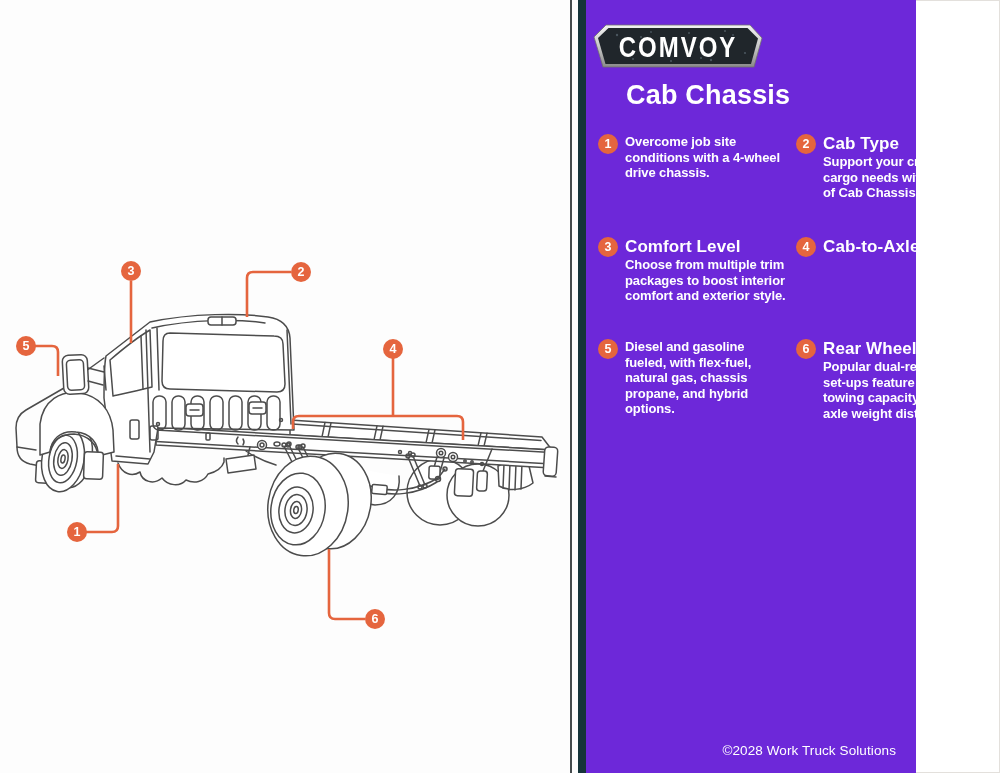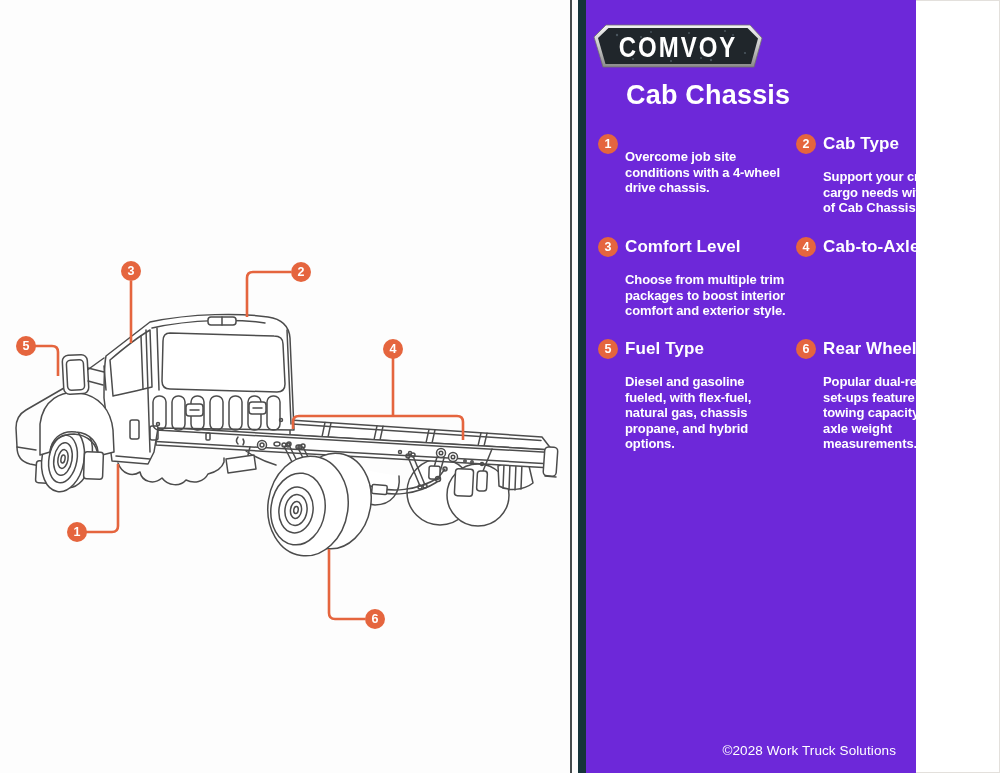--- a/index.html
+++ b/index.html
@@ -17,21 +17,21 @@
   .divider-strip{position:absolute;left:578px;top:0;width:8px;height:773px;background:#16343A;}
   
   .panel{position:absolute;left:586px;top:0;width:330px;height:773px;background:#6d28d9;color:#fff;}
   .logo{position:absolute;left:7px;top:23px;width:170px;height:48px;}
   .panel-title{position:absolute;left:7px;top:80px;font-size:27px;font-weight:700;letter-spacing:.2px;margin-left:33px;}
   .item{position:absolute;padding-left:27px;width:200px;}
   .item .num{position:absolute;left:0;top:0;width:20px;height:20px;border-radius:50%;
              background:#E5653E;color:#fff;font-weight:700;font-size:12.5px;
              display:flex;align-items:center;justify-content:center;line-height:1;}
   .item h3{margin:0;font-size:17px;line-height:20px;font-weight:700;letter-spacing:.1px;}
-  .item p{margin:15px 0 0 0;width:164px;font-size:13px;line-height:15.6px;font-weight:700;letter-spacing:-.1px;}
+  .item p{margin:0 0 0 0;width:164px;font-size:13px;line-height:15.6px;font-weight:700;letter-spacing:-.1px;}
   .copyright{position:absolute;right:20px;top:743px;font-size:13.5px;font-weight:500;letter-spacing:.1px;}
 </style>
 </head>
 <body>
 
 <div class="page">
 
   <div class="diagram">
     <svg width="580" height="773" viewBox="0 0 580 773">
       <g stroke="#4C4C4C" stroke-width="1.5" fill="none" stroke-linecap="round" stroke-linejoin="round">
@@ -234,25 +234,24 @@
       <span class="num">3</span>
       <h3>Comfort Level</h3>
       <p>Choose from multiple trim packages to boost interior comfort and exterior style.</p>
     </div>
     <div class="item" style="left:210px;top:237px;">
       <span class="num">4</span>
       <h3>Cab-to-Axle</h3>
     </div>
     <div class="item" style="left:12px;top:339px;">
       <span class="num">5</span>
-      <h3>Fuel Type</h3>
       <p>Diesel and gasoline fueled, with flex-fuel, natural gas, chassis propane, and hybrid options.</p>
     </div>
     <div class="item" style="left:210px;top:339px;">
       <span class="num">6</span>
       <h3>Rear Wheels</h3>
-      <p>Popular dual-rear-wheel set-ups feature higher towing capacity and rear-axle weight measurements.</p>
+      <p>Popular dual-rear-wheel set-ups feature higher towing capacity and rear-axle weight distribution.</p>
     </div>
 
     <div class="copyright">©2028 Work Truck Solutions</div>
   </div>
 
 </div>
 
 </body></html>

